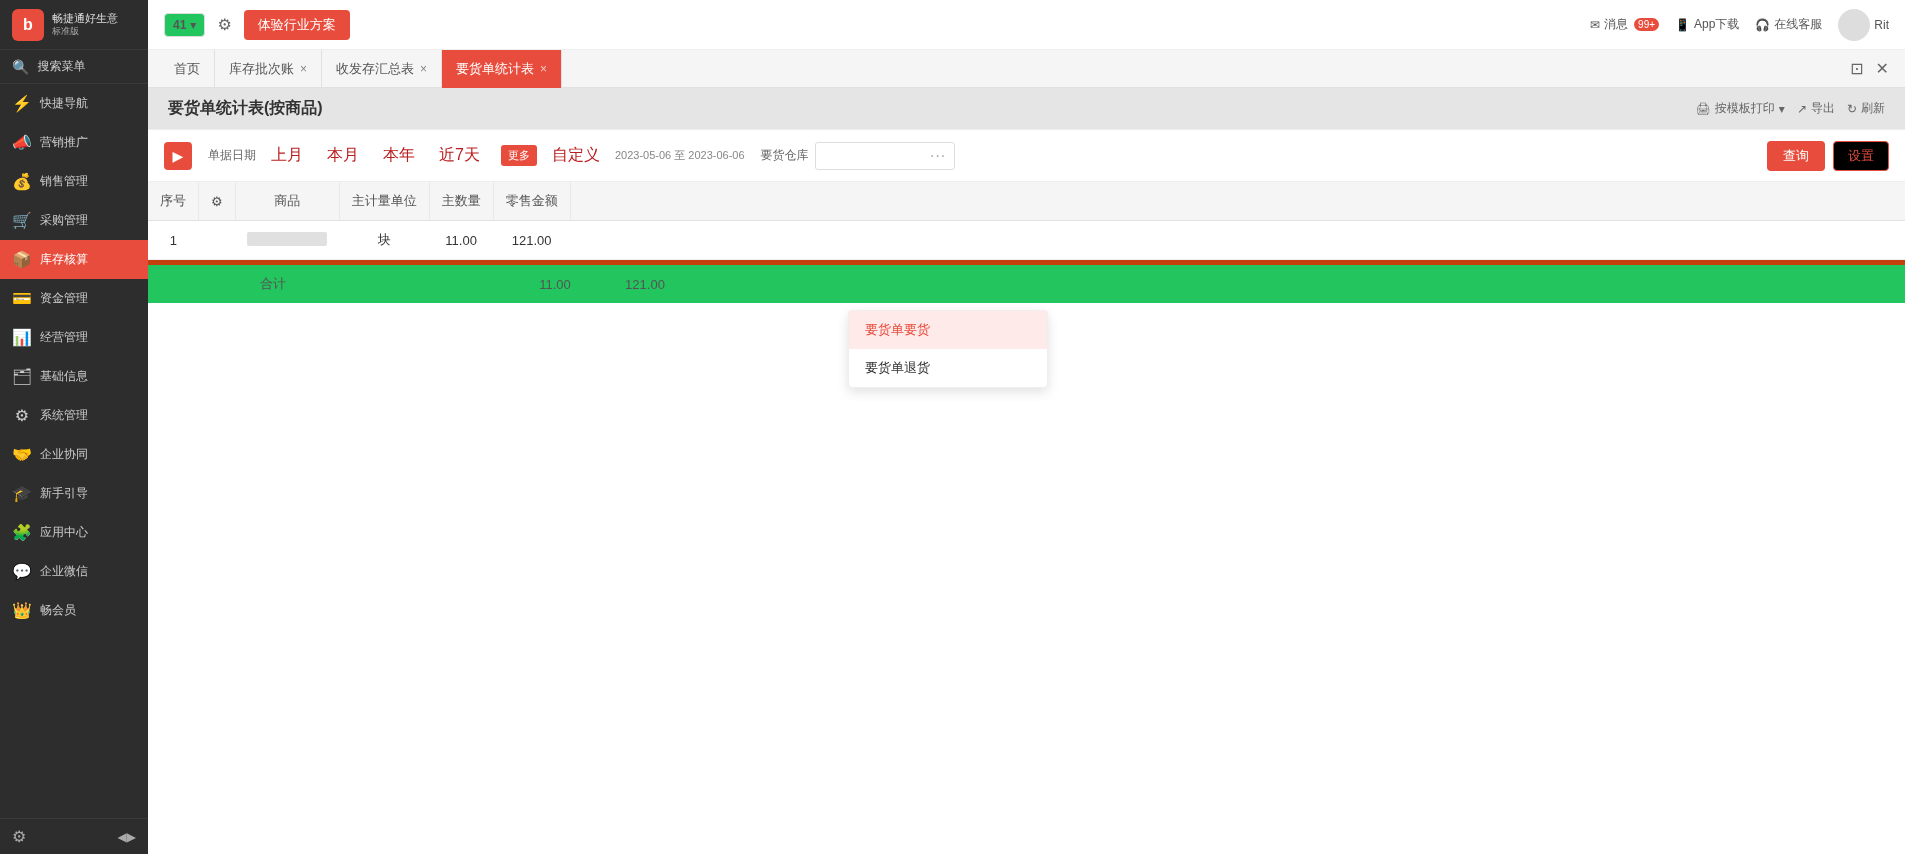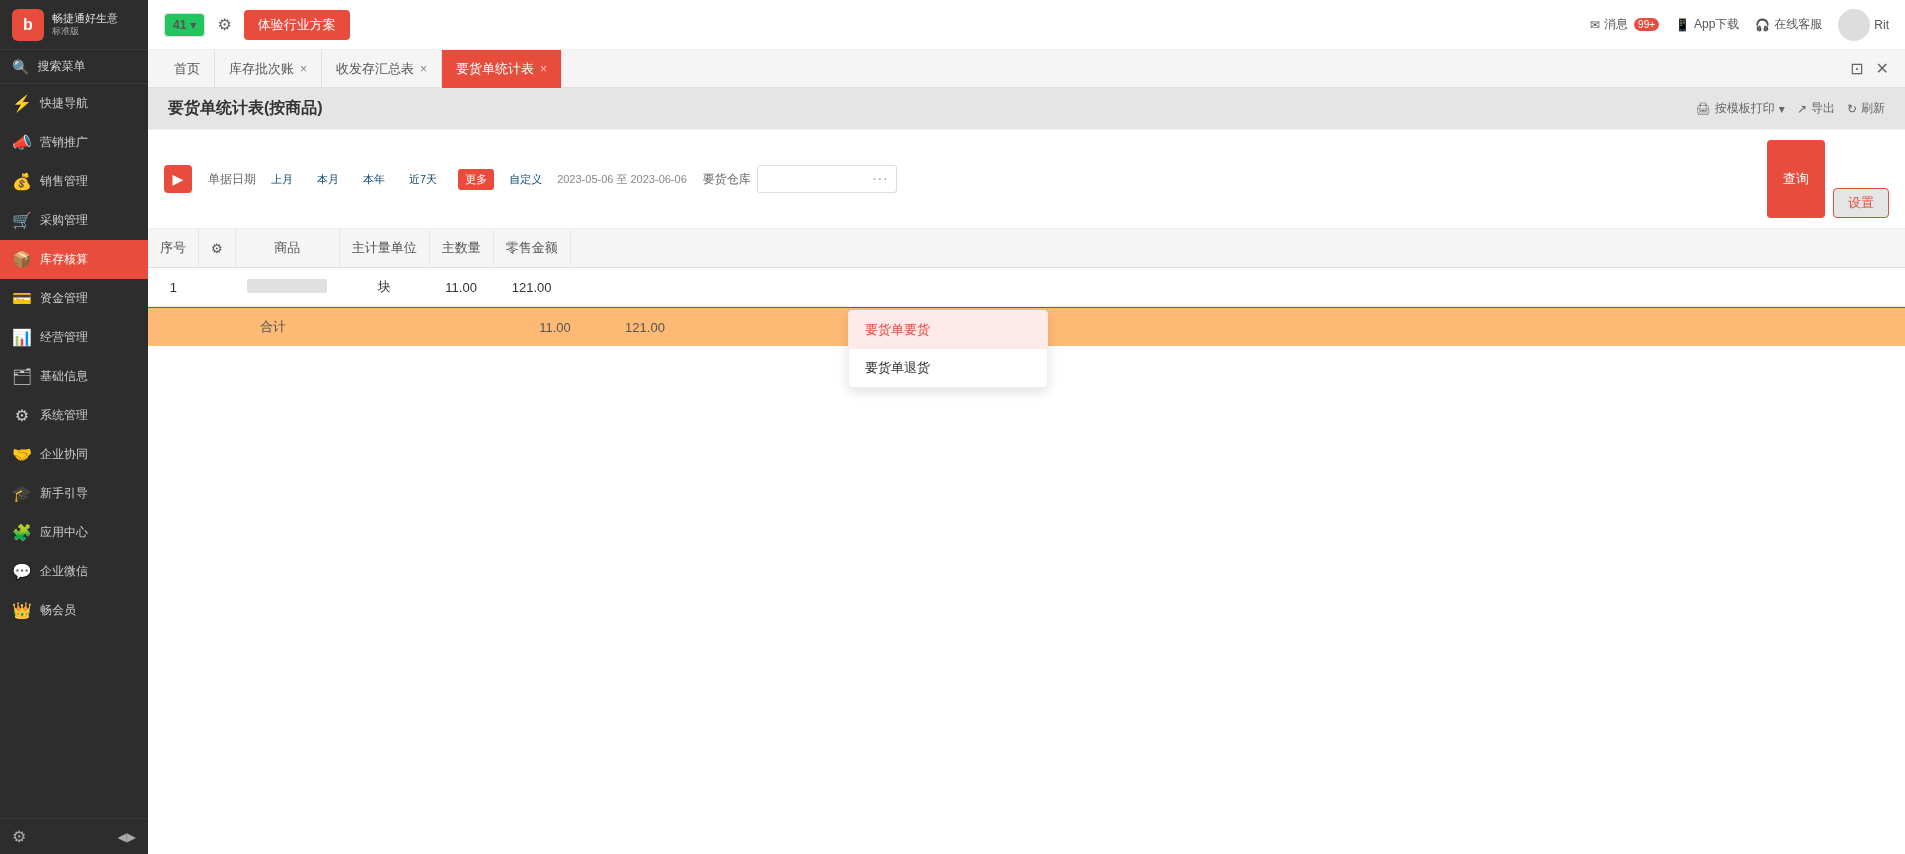--- a/index.html
+++ b/index.html
@@ -216,22 +216,22 @@
       font-size: 14px;
       flex-shrink: 0;
     }
     .filter-group { display: flex; align-items: center; gap: 6px; font-size: 12px; color: #666; }
     .filter-label { font-size: 12px; color: #666; white-space: nowrap; }
     .date-btn {
       padding: 4px 8px;
       border: 1px solid transparent;
       border-radius: 3px;
       cursor: pointer;
-      font-size: 11px;
-      color: #0c4a6e;
+      font-size: 16px;
+      color: #b91c1c;
       background: transparent;
     }
     .date-btn.hot { 
       background: #e74c3c; color: white; 
       border-radius: 3px;
       padding: 2px 6px;
       font-size: 11px;
     }
     .filter-type-group { display: flex; align-items: center; gap: 6px; }
     .filter-select {
@@ -265,26 +265,25 @@
       color: white;
       border: none;
       padding: 6px 16px;
       border-radius: 4px;
       cursor: pointer;
       font-size: 13px;
     }
     .settings-btn {
       border: 1px solid #e74c3c;
       color: #e74c3c;
-      background: #e5e5e5;
+      background: #000000;
       padding: 5px 14px;
       border-radius: 4px;
       cursor: pointer;
       font-size: 13px;
-      margin-top: 48px;
     }
 
     
     .dropdown-overlay {
       position: absolute;
       top: 180px;
       left: 700px;
       width: 200px;
       background: white;
       border: 1px solid #eee;
@@ -555,21 +554,21 @@
             </td>
             <td>块</td>
             <td>11.00</td>
             <td>121.00</td>
             <td></td>
           </tr>
         </tbody>
       </table>
     </div>
 
-    <div style="position:sticky;bottom:0;background:#fdba74;border-top:1px solid #c2410c;padding:10px 12px;display:flex;align-items:center;font-size:13px;color:#555;">
+    <div style="position:sticky;bottom:0;background:#22c55e;border-top:5px solid #c2410c;padding:10px 12px;display:flex;align-items:center;font-size:13px;color:#555;">
       <span style="display:inline-block;width:60px;"></span>
       <span style="display:inline-block;width:40px;"></span>
       <span style="display:inline-block;min-width:160px;">合计</span>
       <span style="display:inline-block;min-width:90px;text-align:center;"></span>
       <span style="display:inline-block;min-width:90px;text-align:center;">11.00</span>
       <span style="display:inline-block;min-width:90px;text-align:center;">121.00</span>
     </div>
 
   </div>
 </div>

